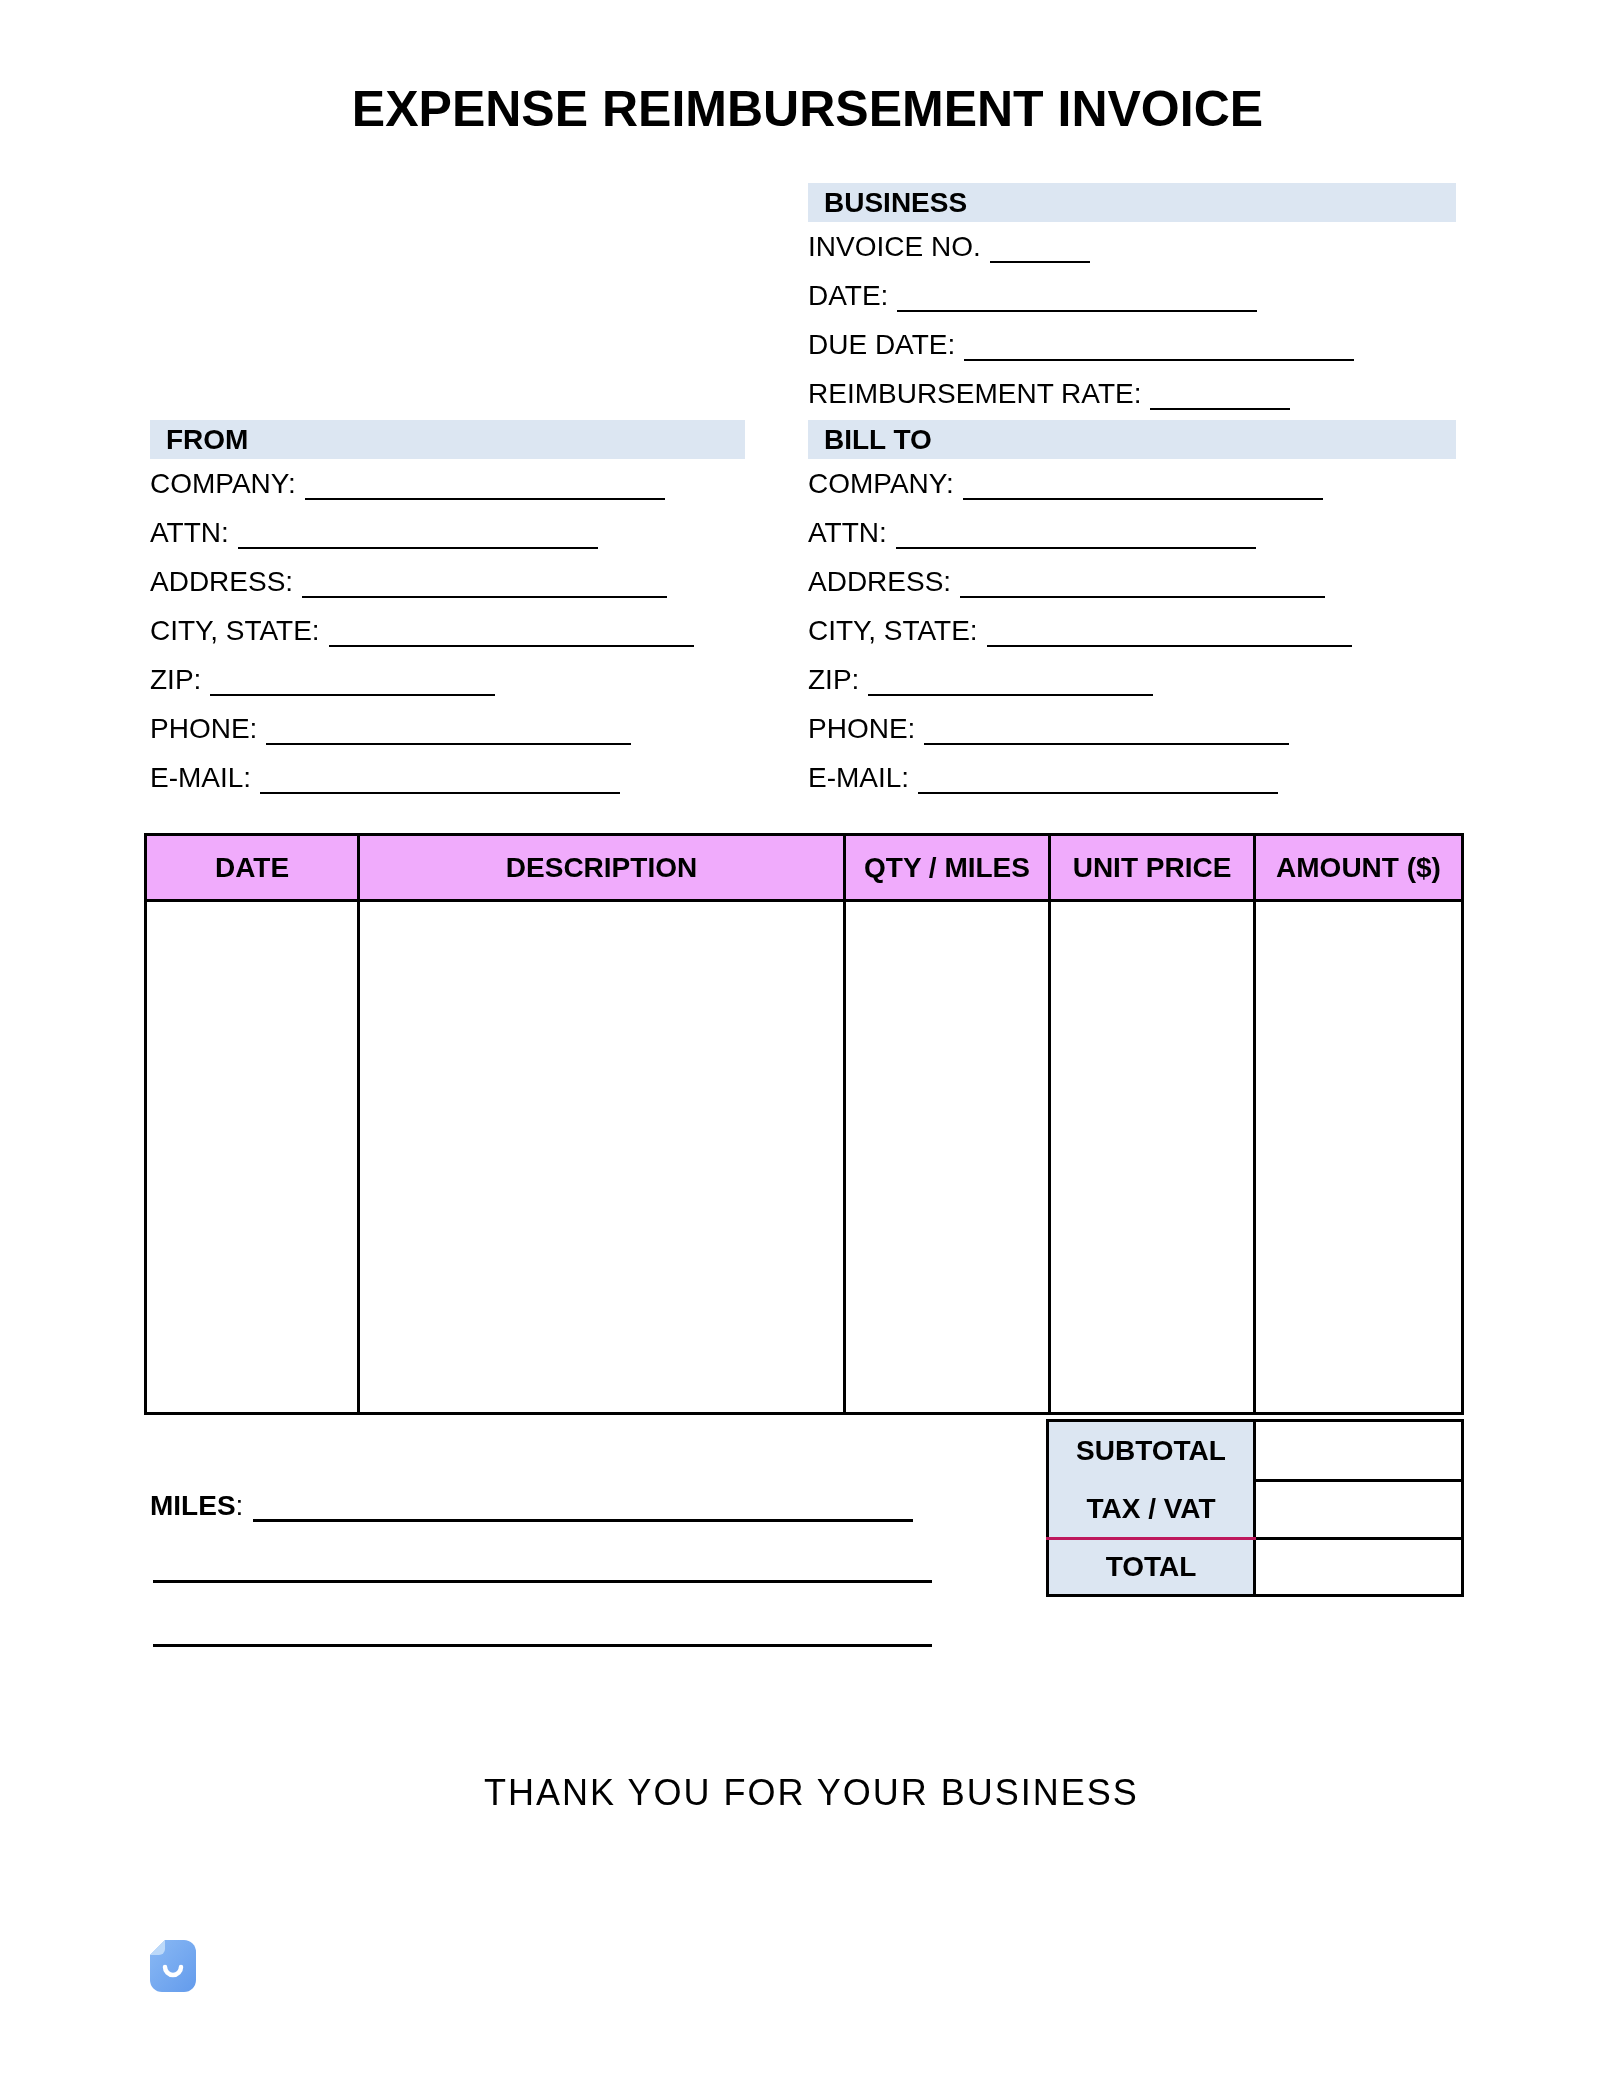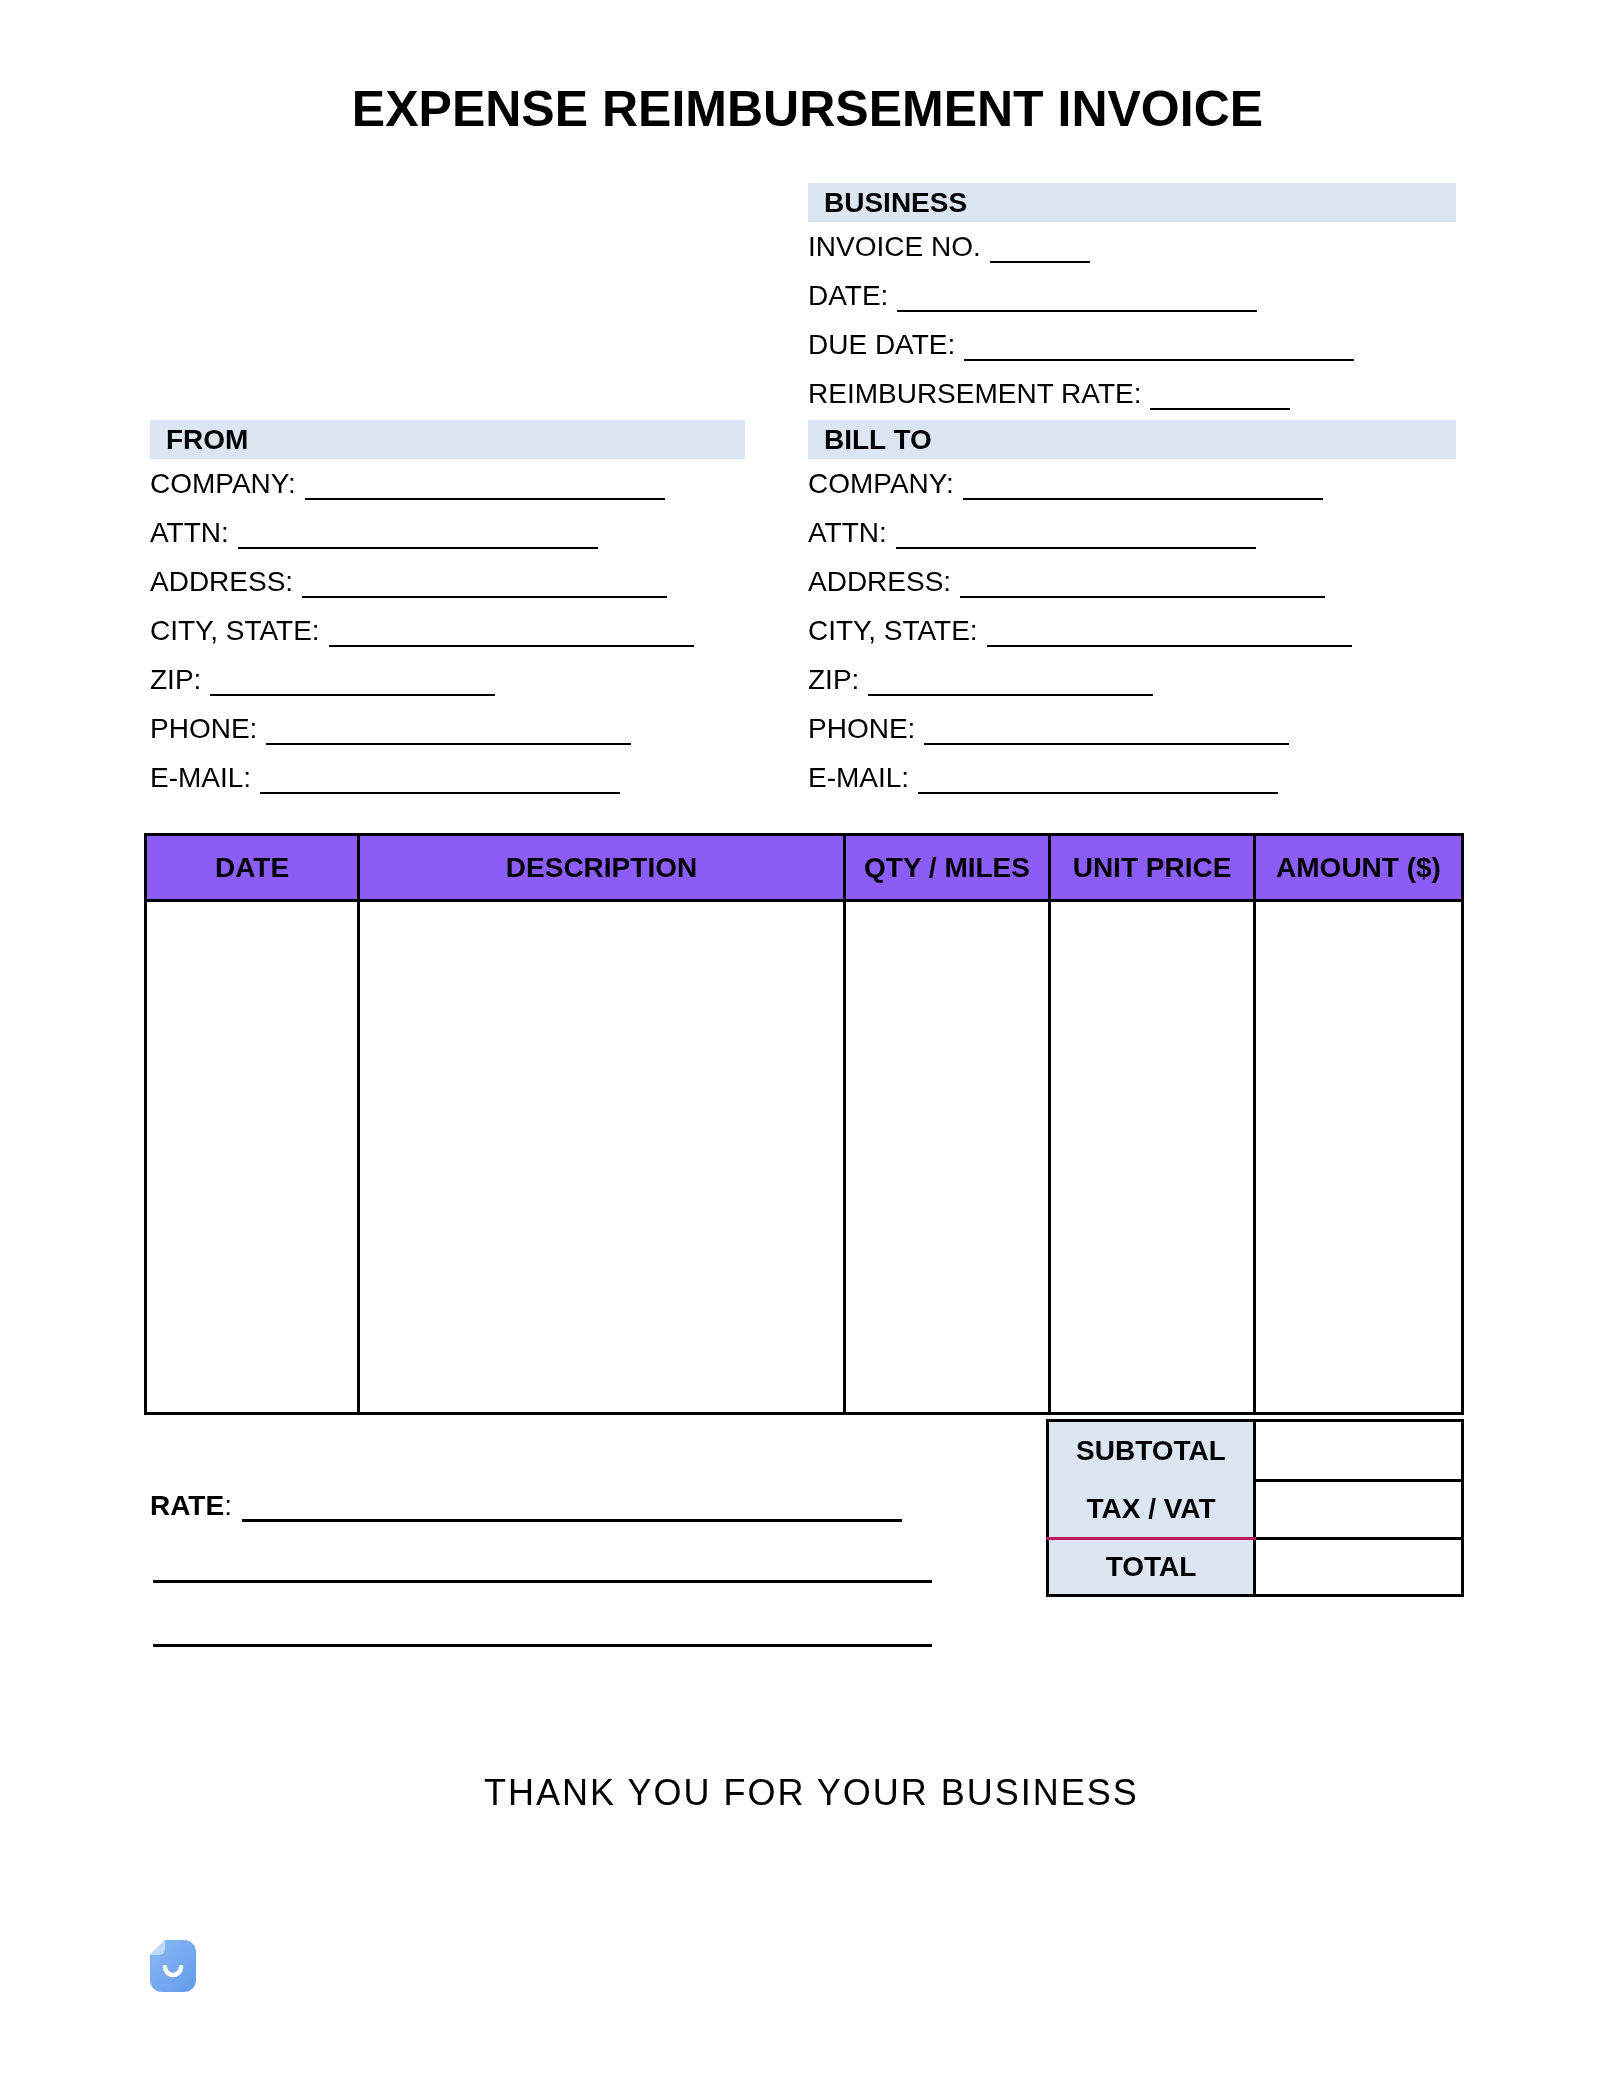--- a/index.html
+++ b/index.html
@@ -50,21 +50,21 @@
 
   table.items{
     position:absolute;
     left:144px;top:833px;
     width:1317px;
     border-collapse:collapse;
     table-layout:fixed;
   }
   table.items th{
     border:3px solid #000;
-    background:#8b5cf6;
+    background:#f0abfc;
     height:63px;
     font-size:28px;
     font-weight:bold;
     text-align:center;
     padding:0;
   }
   table.items td{
     border:3px solid #000;
     height:510px;
     padding:0;
@@ -249,21 +249,21 @@
       <td class="sum-value-2"></td>
     </tr>
     <tr>
       <th class="sum-label-3">TOTAL</th>
       <td class="sum-value-3"></td>
     </tr>
   </tbody>
     </table>
 
   <div class="notes-row">
-    <span class="notes-label">RATE</span><span class="notes-colon">:</span><span class="notes-blank"></span>
+    <span class="notes-label">MILES</span><span class="notes-colon">:</span><span class="notes-blank"></span>
   </div>
   <div class="note-line note-line-2"></div>
   <div class="note-line note-line-3"></div>
 
   <div class="footer-msg">THANK YOU FOR YOUR BUSINESS</div>
 
   <div class="logo">
     <svg width="46" height="52" viewBox="0 0 46 52" xmlns="http://www.w3.org/2000/svg">
       <defs>
         <linearGradient id="logoGrad" x1="0" y1="0" x2="1" y2="1">

